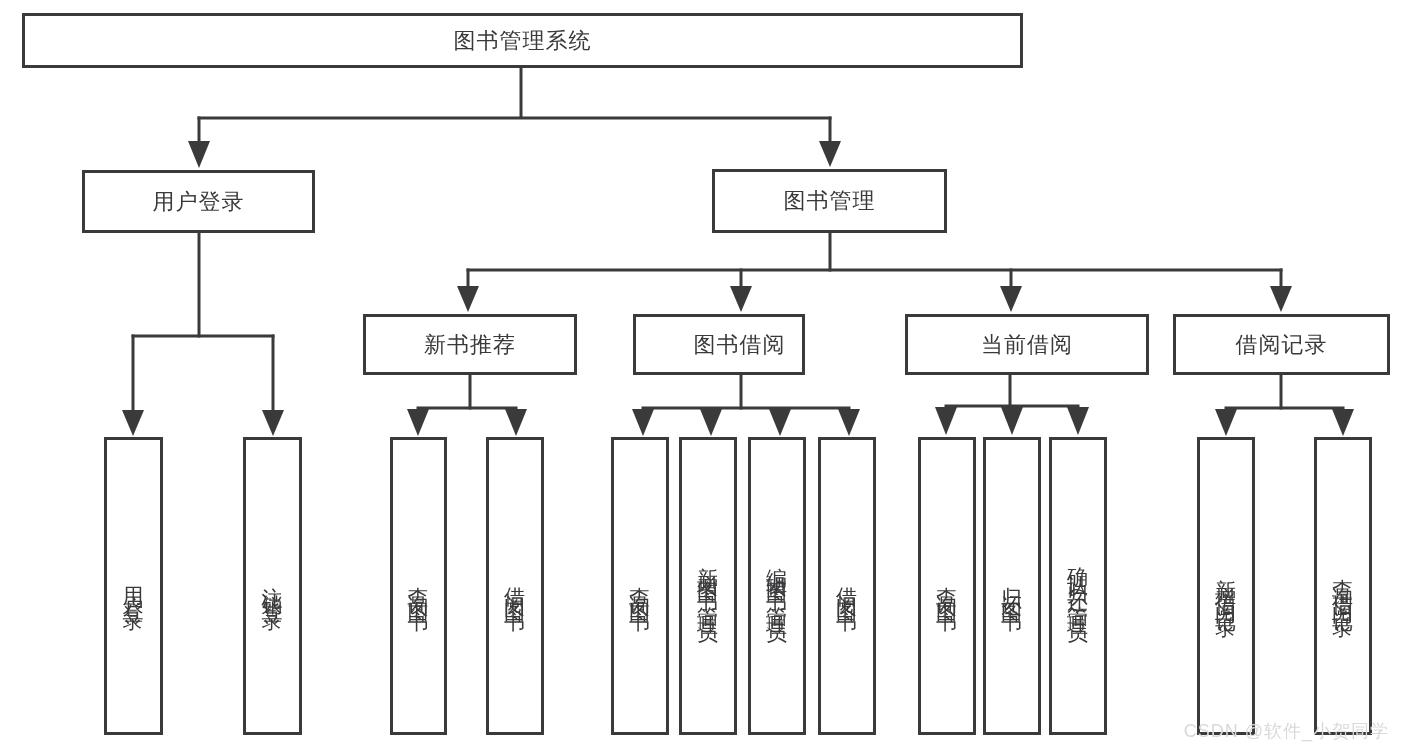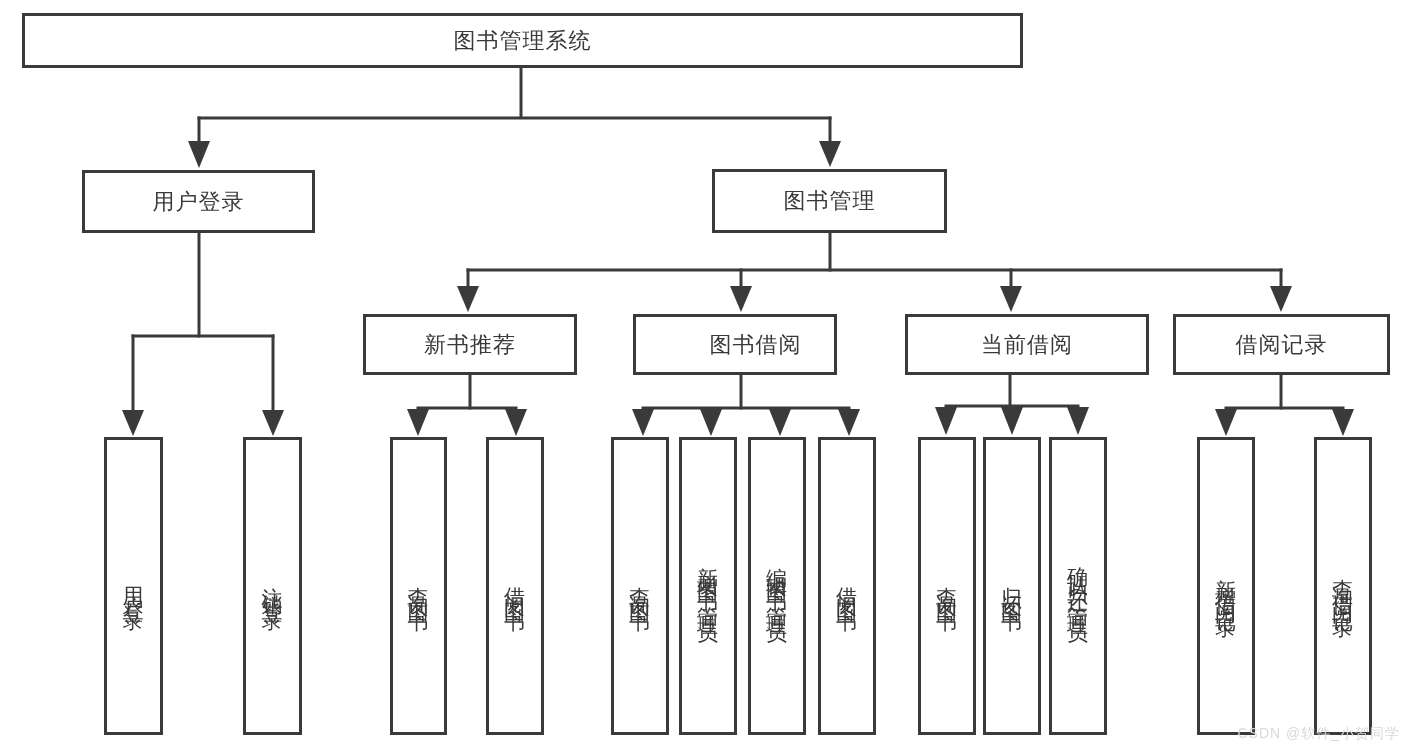--- a/index.html
+++ b/index.html
@@ -30,23 +30,23 @@
   }
   .vbox {
     writing-mode: vertical-rl;
     text-orientation: mixed;
     font-size: 21px;
     line-height: 1;
     letter-spacing: 0.38em;
   }
   .watermark {
     position: absolute;
-    right: 5px;
+    right: 16px;
     bottom: 4px;
-    font-size: 14px;
+    font-size: 18px;
     letter-spacing: 1px;
     color: #d9d9d9;
     z-index: 5;
     white-space: nowrap;
   }
 </style>
 </head>
 <body>
 
 <div class="canvas">
@@ -105,21 +105,21 @@
       <polygon points="1332,409 1354,409 1343,436"></polygon>
     </g>
   </svg>
 
   <div class="node hbox" style="left:22px; top:13px; width:1001px; height:55px;">图书管理系统</div>
 
   <div class="node hbox" style="left:82px; top:170px; width:233px; height:63px;">用户登录</div>
   <div class="node hbox" style="left:363px; top:314px; width:214px; height:61px;">新书推荐</div>
 
   <div class="node hbox" style="left:712px; top:169px; width:235px; height:64px;">图书管理</div>
-  <div class="node hbox" style="left:633px; top:314px; width:204px; height:61px;padding-left:41px;">图书借阅</div>
+  <div class="node hbox" style="left:633px; top:314px; width:172px; height:61px;padding-left:41px;">图书借阅</div>
   <div class="node hbox" style="left:905px; top:314px; width:244px; height:61px;">当前借阅</div>
   <div class="node hbox" style="left:1173px; top:314px; width:217px; height:61px;">借阅记录</div>
 
   <div class="node vbox" style="left:104px; top:437px; width:59px; height:298px;">用户登录</div>
   <div class="node vbox" style="left:243px; top:437px; width:59px; height:298px;">注销登录</div>
 
   <div class="node vbox" style="left:390px; top:437px; width:57px; height:298px;">查询图书</div>
   <div class="node vbox" style="left:486px; top:437px; width:58px; height:298px;">借阅图书</div>
 
   <div class="node vbox" style="left:611px; top:437px; width:58px; height:298px;">查询图书</div>

